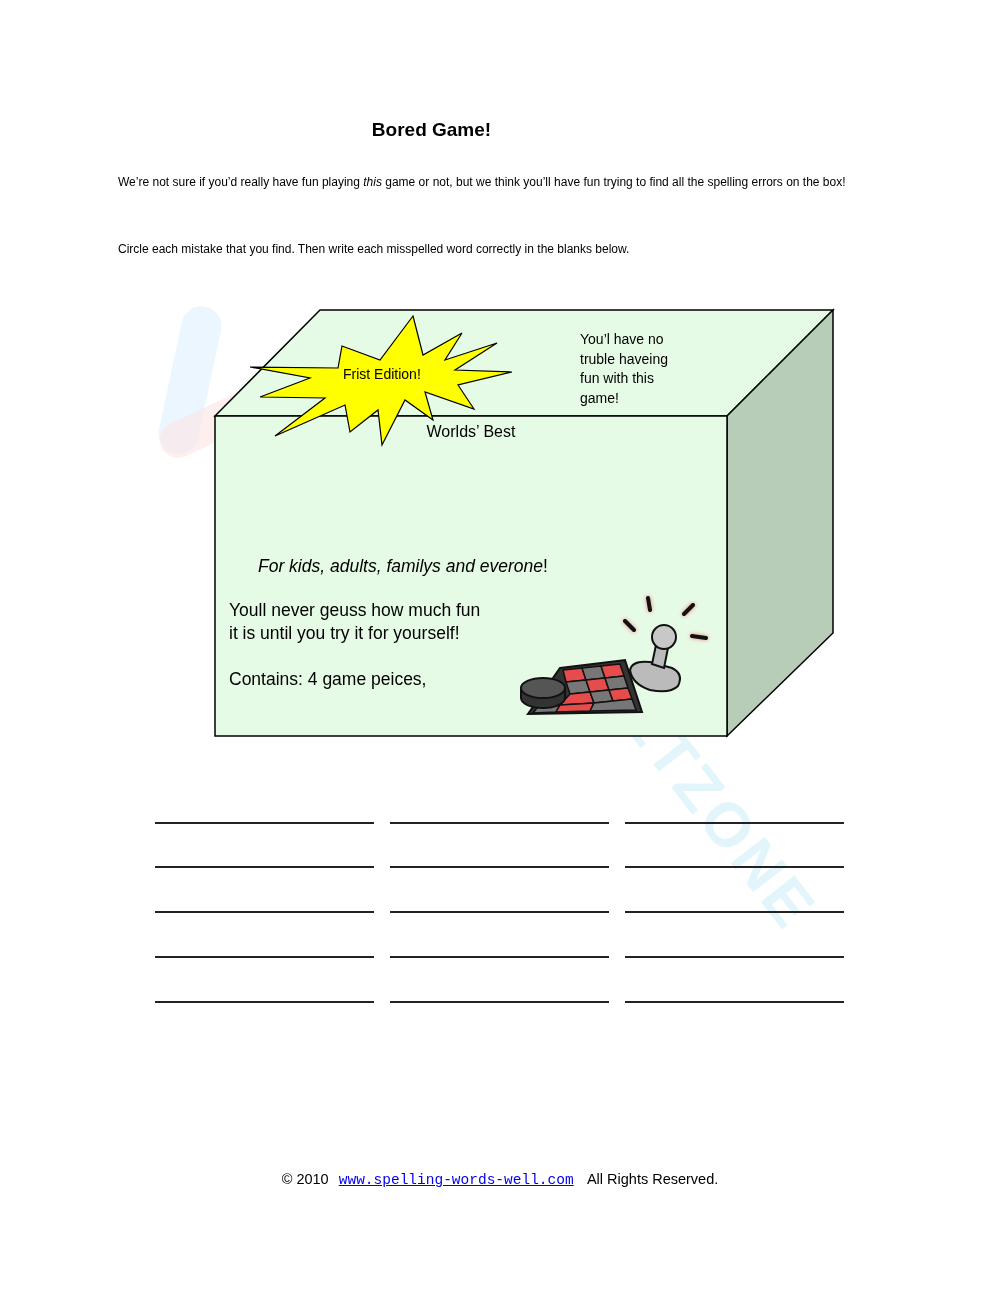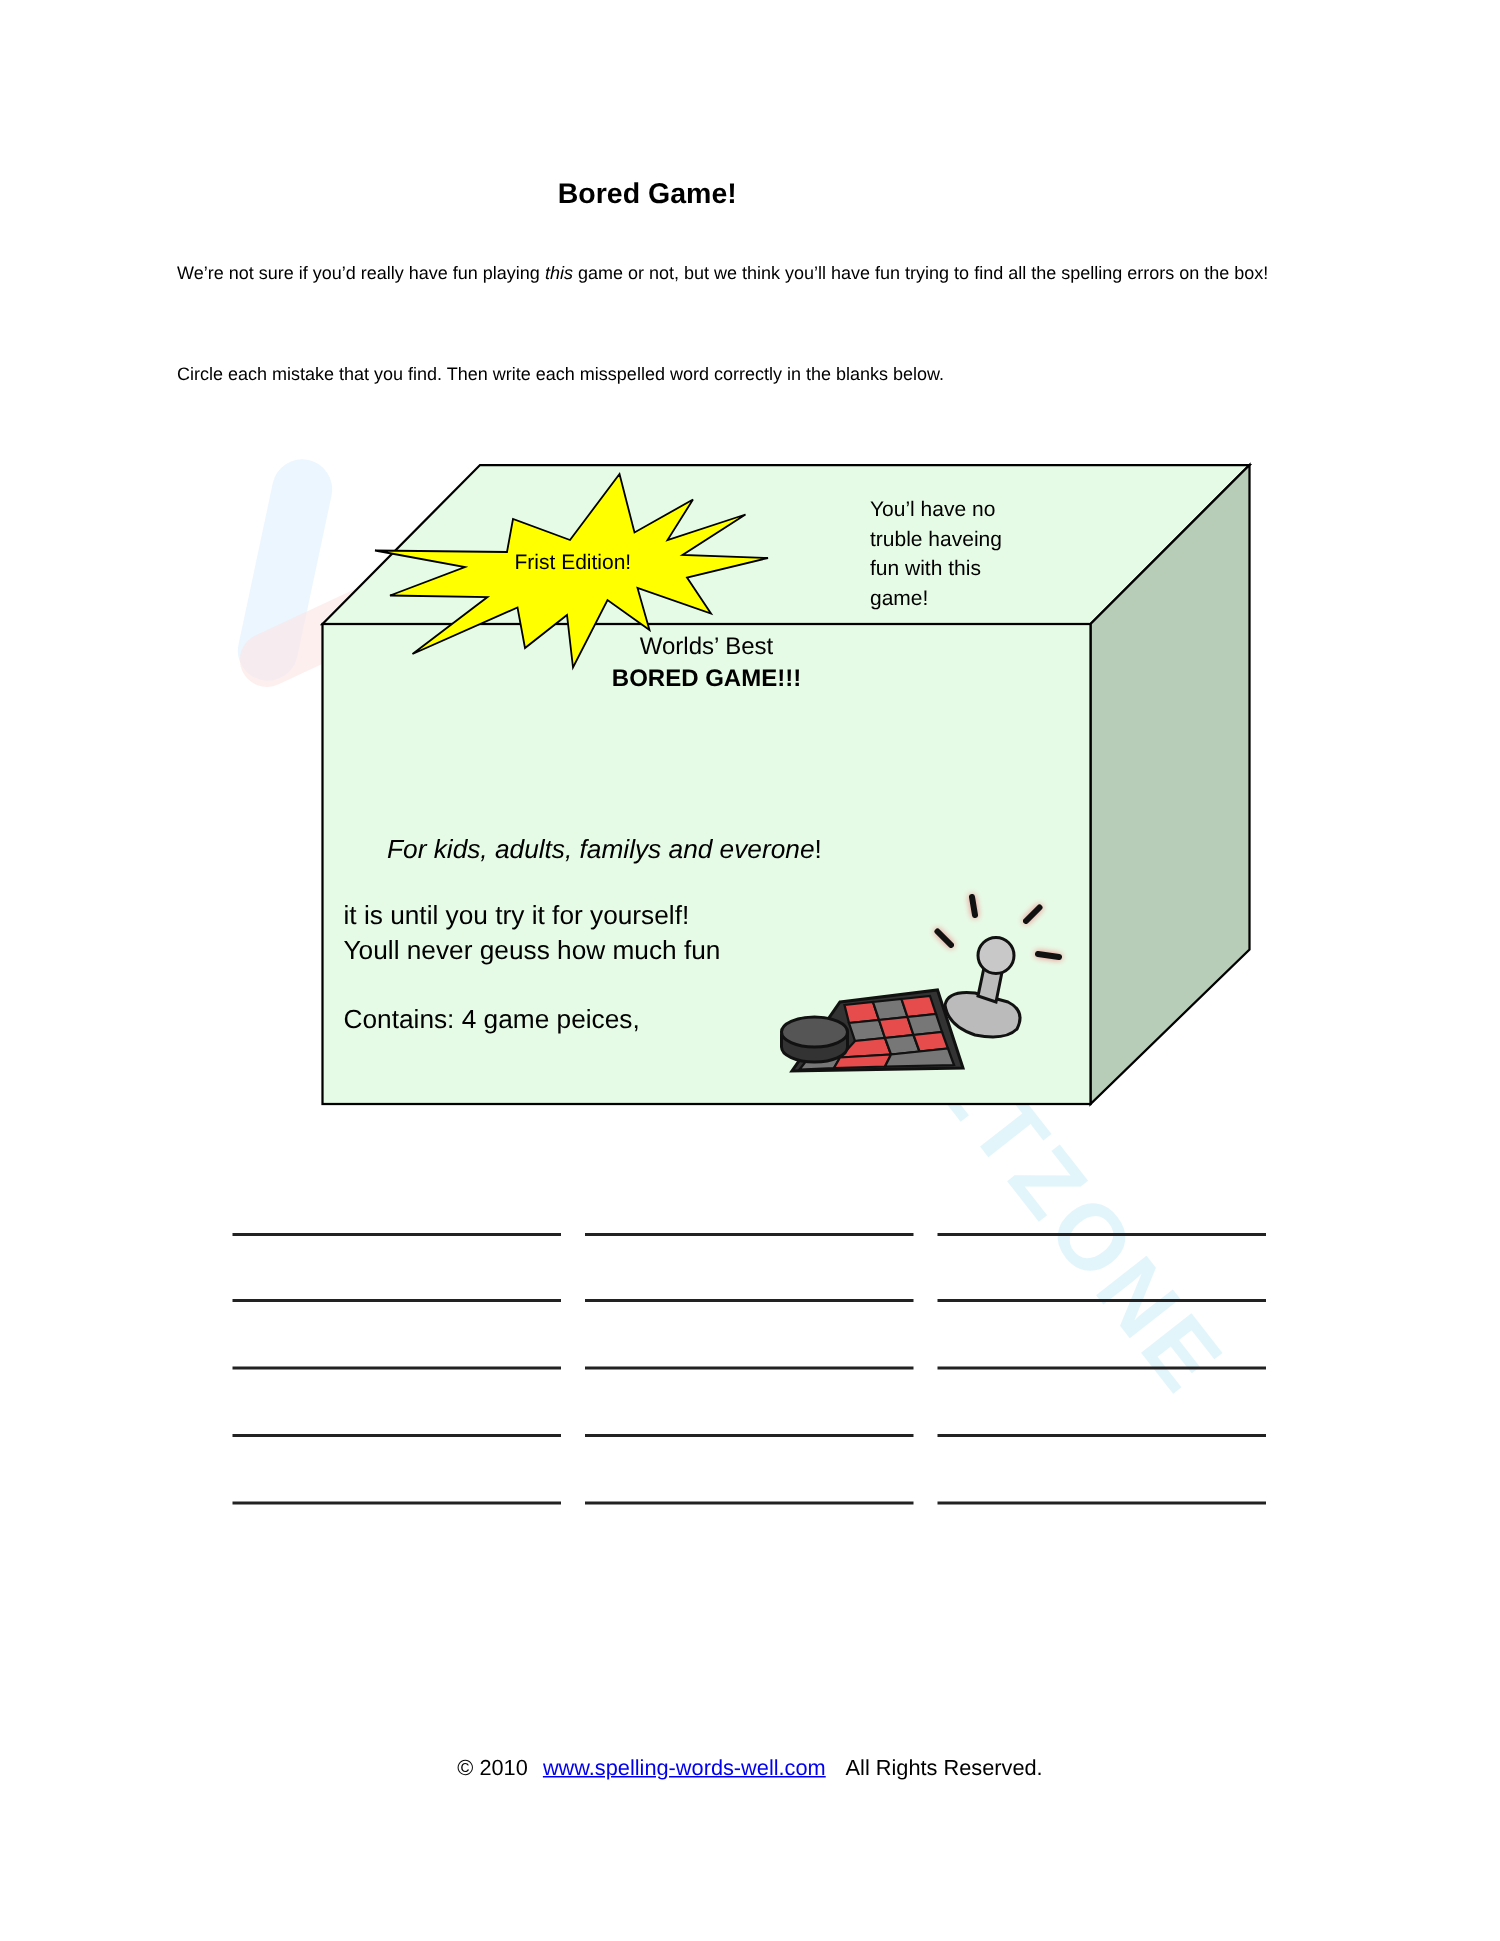--- a/index.html
+++ b/index.html
@@ -18,21 +18,21 @@
     .front-heading { left: 215px; width: 512px; top: 421px; text-align: center; font-size: 16px; line-height: 21px; }
     .front-heading .bold { font-weight: bold; }
     .front-p { left: 229px; font-size: 17.5px; line-height: 23px; }
     .fp1 { top: 486px; }
     .fp2 { top: 555px; }
     .fp3 { top: 599px; }
     .fp4 { top: 668px; }
     .ital { font-style: italic; margin-left: 29px; }
     .blank { position: absolute; height: 2px; background: #222; width: 219px; }
     .footer { position: absolute; top: 1171px; left: 0; width: 1000px; text-align: center; font-size: 14.5px; }
-    .footer a { color: #1a0dab; color: #0000ee; text-decoration: underline; margin: 0 10px 0 6px; }
+    .footer a { color: #1a0dab; color: #0000ee; text-decoration: underline; margin: 0 10px 0 6px; font-family: Liberation Mono, monospace; }
   </style>
 </head>
 <body>
 
 <svg class="watermark" viewBox="0 0 1000 1294">
   <rect x="170" y="305" width="40" height="150" rx="20" transform="rotate(12 190 380)" fill="#e3f2fd" opacity="0.7"></rect>
   <rect x="155" y="400" width="140" height="36" rx="18" transform="rotate(-25 225 418)" fill="#fde4e4" opacity="0.6"></rect>
   <text x="0" y="0" transform="translate(400 440) rotate(52)" font-family="Liberation Sans, sans-serif" font-weight="bold" font-size="62" fill="#bfe9f7" opacity="0.45" letter-spacing="4">WORKSHEETZONE</text>
 </svg>
 
@@ -92,31 +92,30 @@
 
 <div class="txt lid-text">
   <div>You’l have no</div>
   <div>truble haveing</div>
   <div>fun with this</div>
   <div>game!</div>
 </div>
 
 <div class="txt front-heading">
   <div>Worlds’ Best</div>
-  <div class="bold">BORED GAME!!!</div>
 </div>
 
 <div class="txt front-p fp1">
 </div>
 <div class="txt front-p fp2">
   <span class="ital">For kids, adults, familys and everone</span><span>!</span>
 </div>
 <div class="txt front-p fp3">
+  <div>Youll never geuss how much fun</div>
   <div>it is until you try it for yourself!</div>
-  <div>Youll never geuss how much fun</div>
 </div>
 <div class="txt front-p fp4">
   <div>Contains: 4 game peices,</div>
 </div>
 
 <div>
   <div class="blank" style="left:155px;top:822px"></div>
   <div class="blank" style="left:390px;top:822px"></div>
   <div class="blank" style="left:625px;top:822px"></div>
   <div class="blank" style="left:155px;top:866px"></div>

